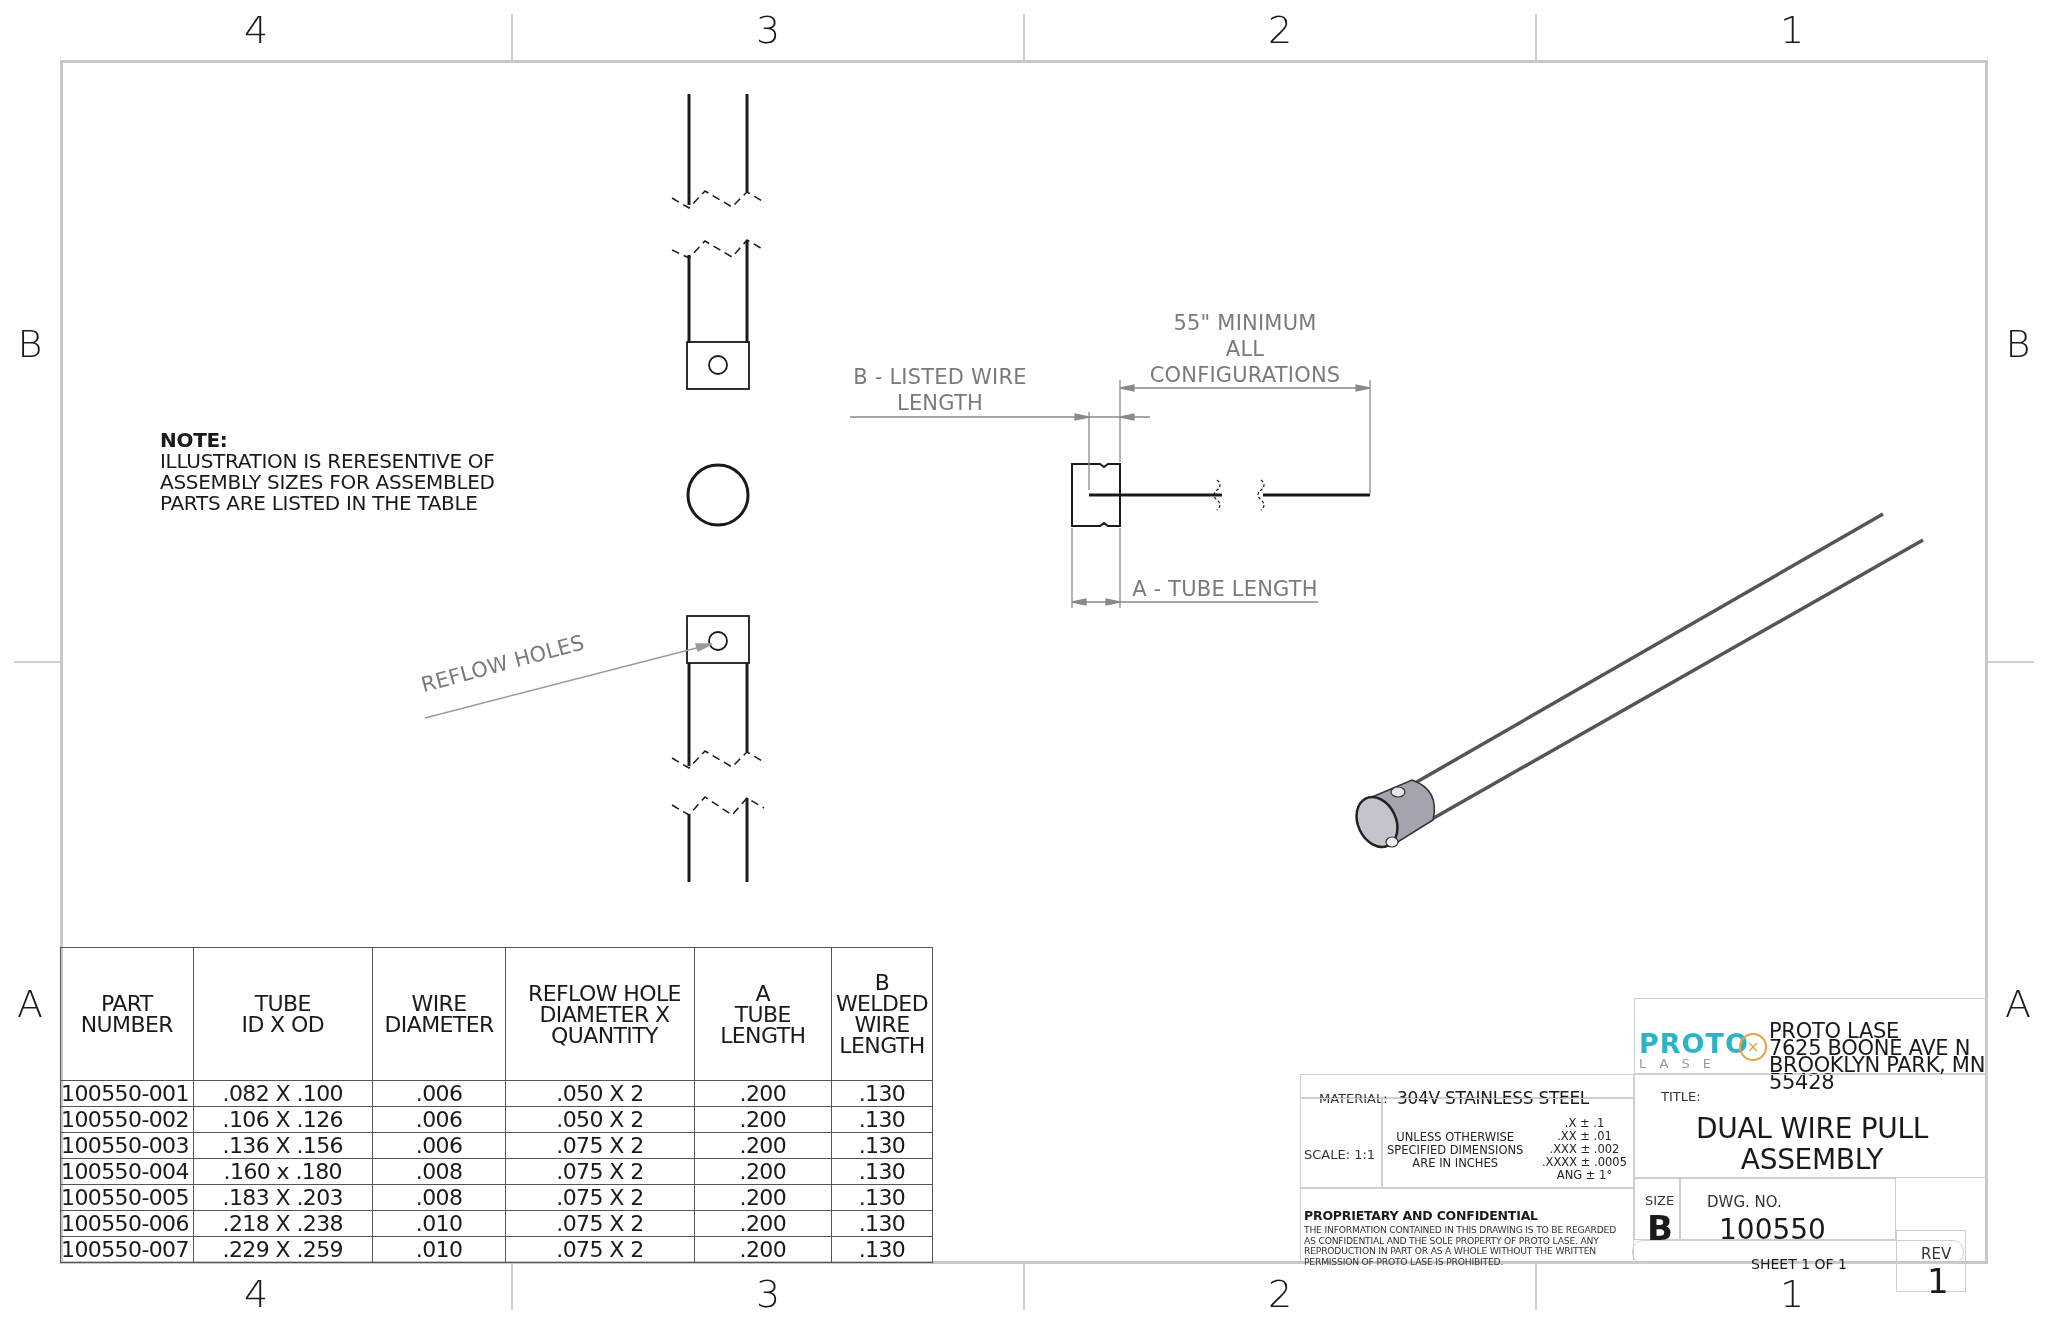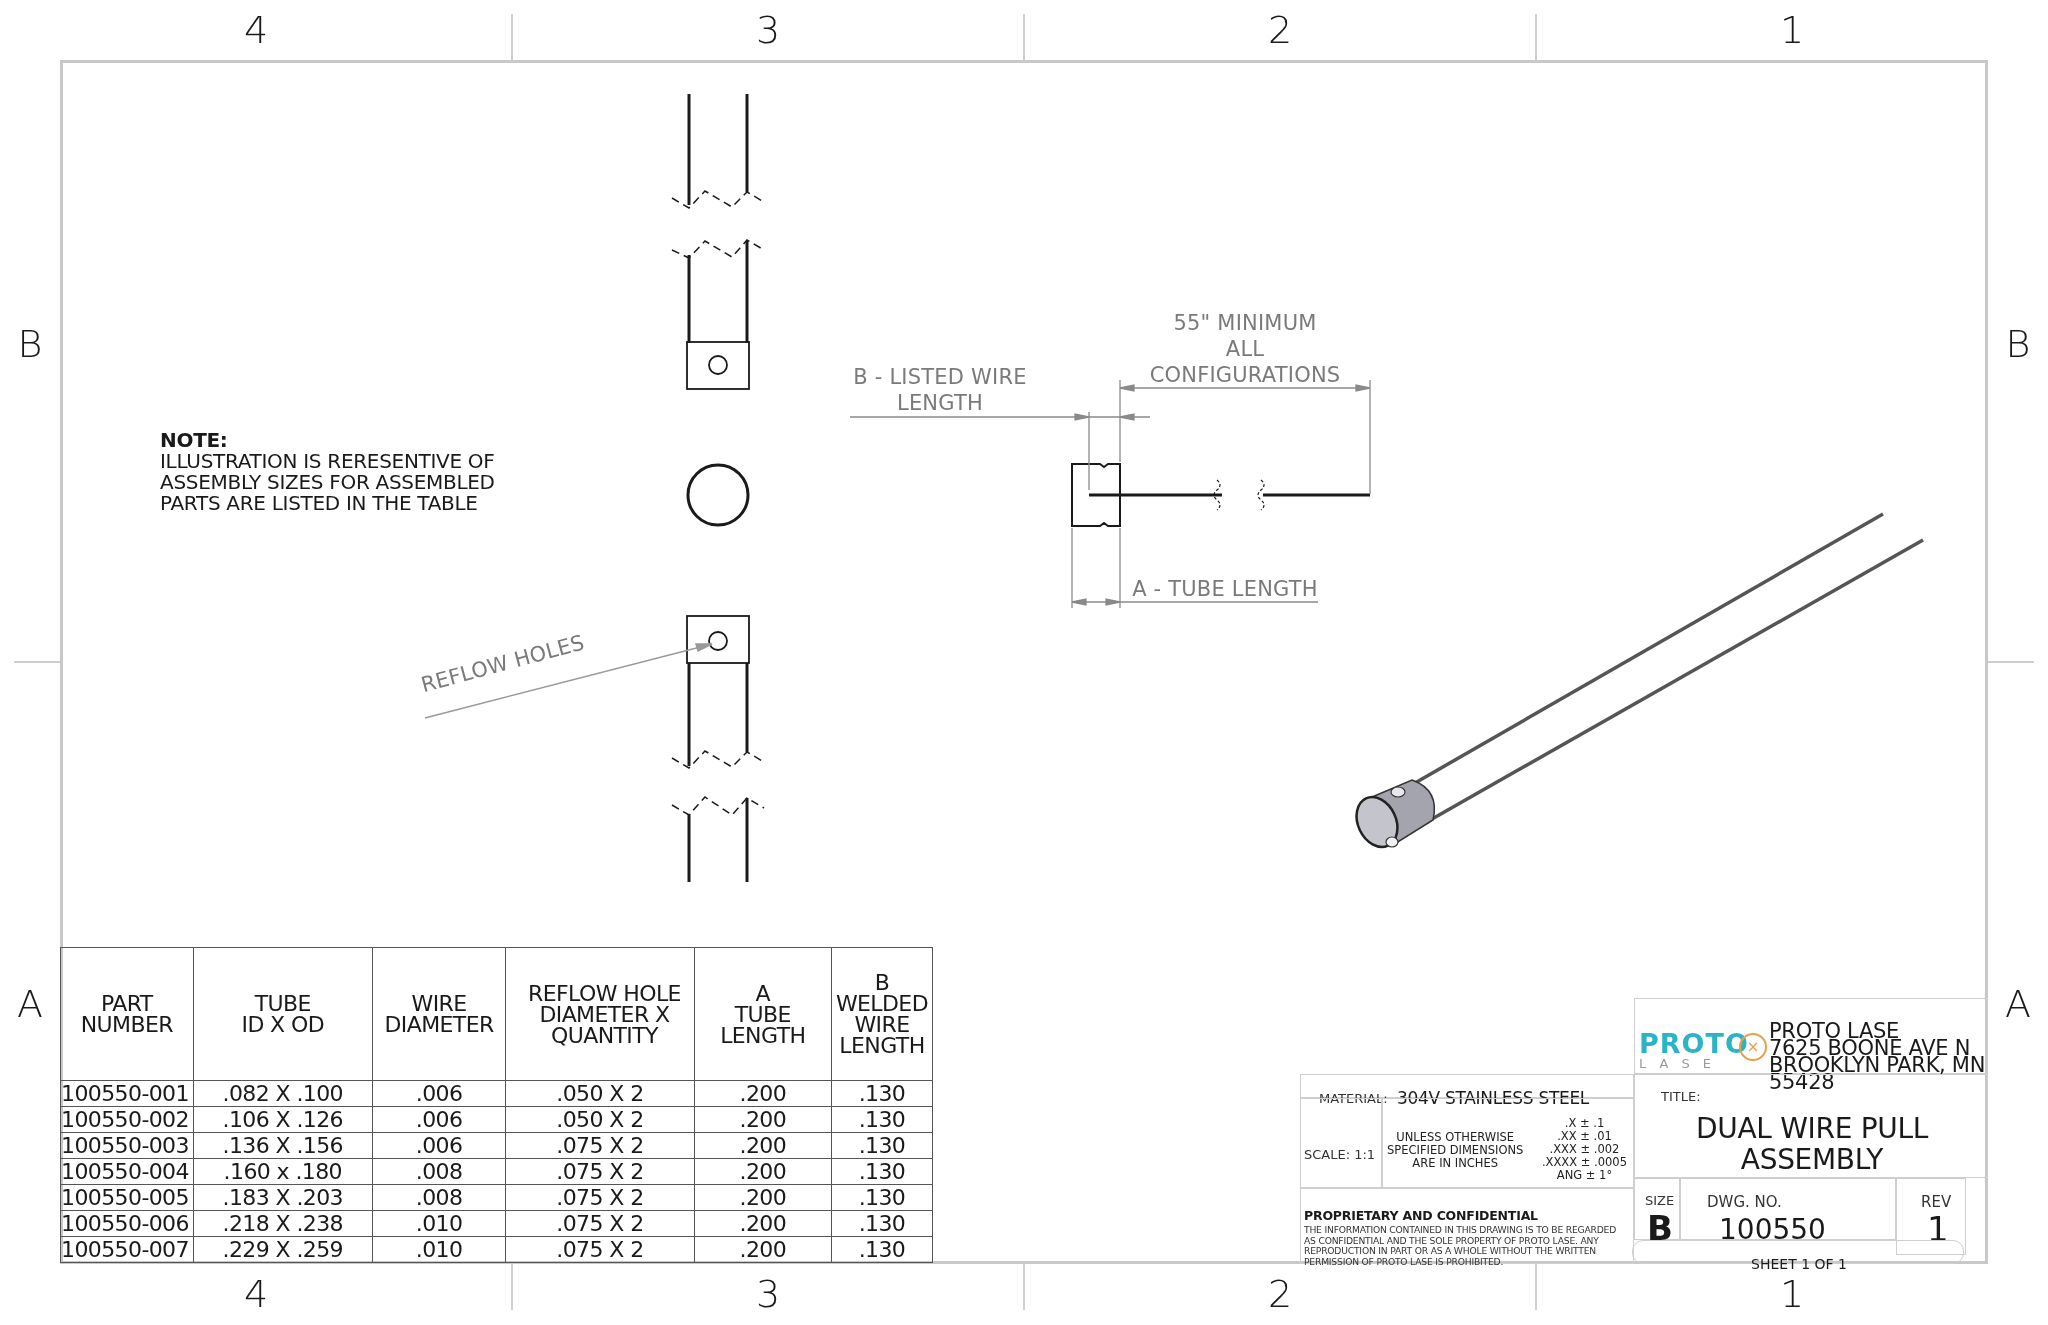--- a/index.html
+++ b/index.html
@@ -287,19 +287,19 @@
 </div>
 
 <div class="tb" style="left:1634px; top:1178px; width:46px; height:62px;">
   <span class="abs tb-label" style="left:10px; top:2px;">SIZE</span>
   <span class="abs" style="left:12px; top:17px; font-size:34px; font-weight:bold;">B</span>
 </div>
 <div class="tb" style="left:1680px; top:1178px; width:216px; height:62px;">
   <span class="abs tb-label" style="left:26px; top:2px; font-size:15px;">DWG.  NO.</span>
   <span class="abs" style="left:38px; top:22px; font-size:28px;">100550</span>
 </div>
-<div class="tb" style="left:1896px; top:1178px; width:70px; height:77px;">
+<div class="tb" style="left:1896px; top:1230px; width:70px; height:62px;">
   <span class="abs tb-label" style="left:24px; top:2px; font-size:15px;">REV</span>
   <span class="abs" style="left:30px; top:18px; font-size:34px;">1</span>
 </div>
 <div class="tb" style="left:1632px; top:1240px; width:332px; height:24px;border-radius:11px;">
   <div class="abs" style="left:0; top:3px; width:332px; text-align:center; font-size:14px;">SHEET 1 OF 1</div>
 </div>
 
 </body></html>

